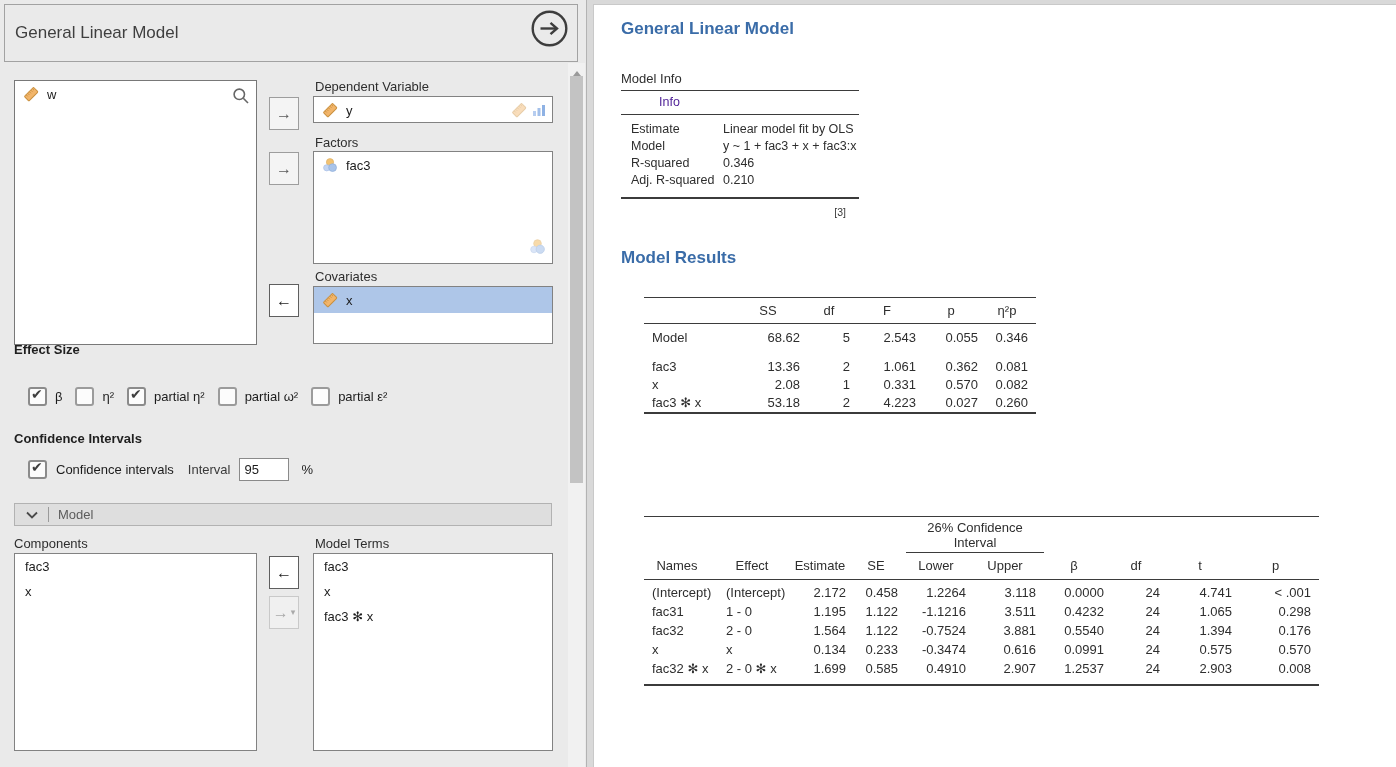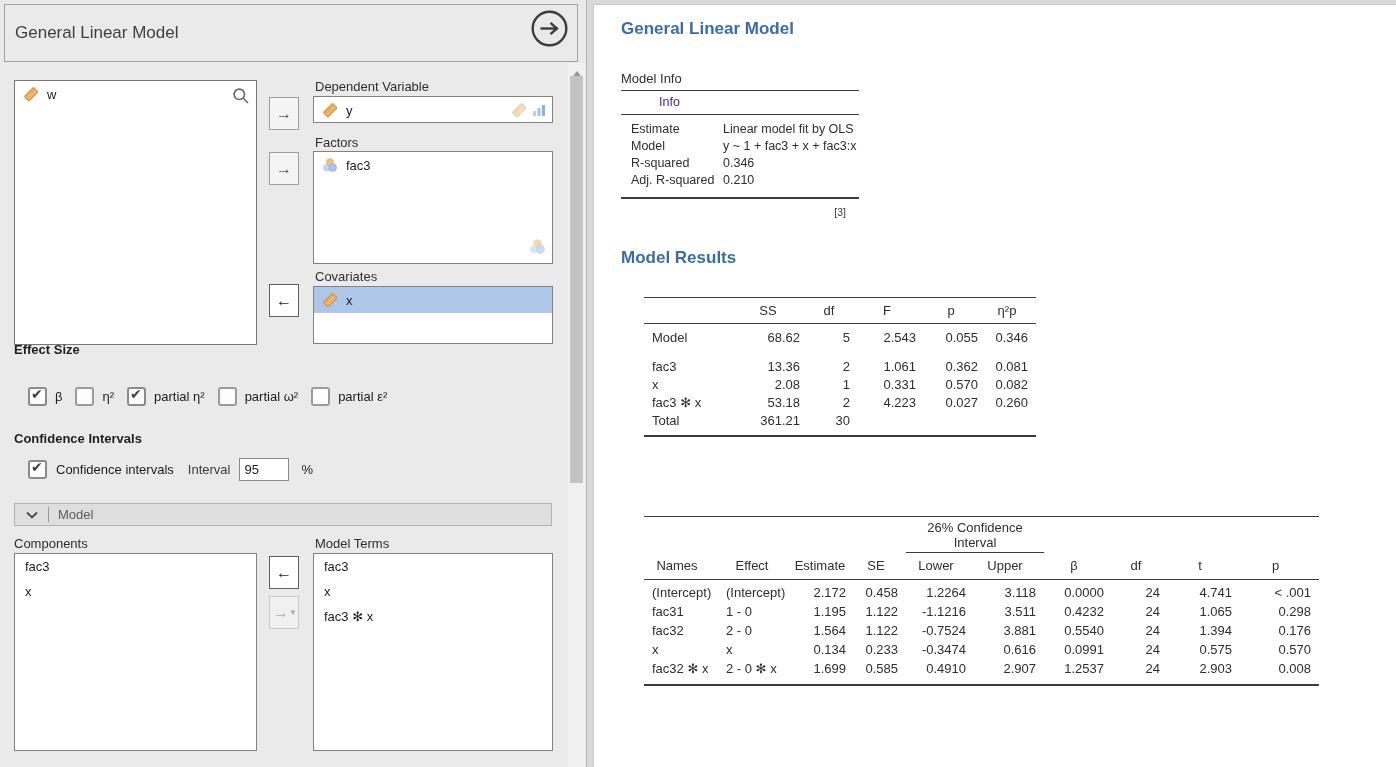--- a/index.html
+++ b/index.html
@@ -346,28 +346,20 @@
             <td class="R">0.082</td>
           </tr>
           <tr>
             <td class="L">fac3 ✻ x</td>
             <td class="R">53.18</td>
             <td class="R">2</td>
             <td class="R">4.223</td>
             <td class="R">0.027</td>
             <td class="R">0.260</td>
           </tr>
-          <tr class=" last">
-            <td class="L">Total</td>
-            <td class="R">361.21</td>
-            <td class="R">30</td>
-            <td class="R"></td>
-            <td class="R"></td>
-            <td class="R"></td>
-          </tr>
         </tbody>
       </table>
   </div>
 
   <div class="tbl-block" style="left:50px;top:511px;">
     <table class="jmv fe" id="fe-table" style="width:675px;">
         <colgroup>
           <col style="width: 74px;">
           <col style="width: 76px;">
           <col style="width: 60px;">

